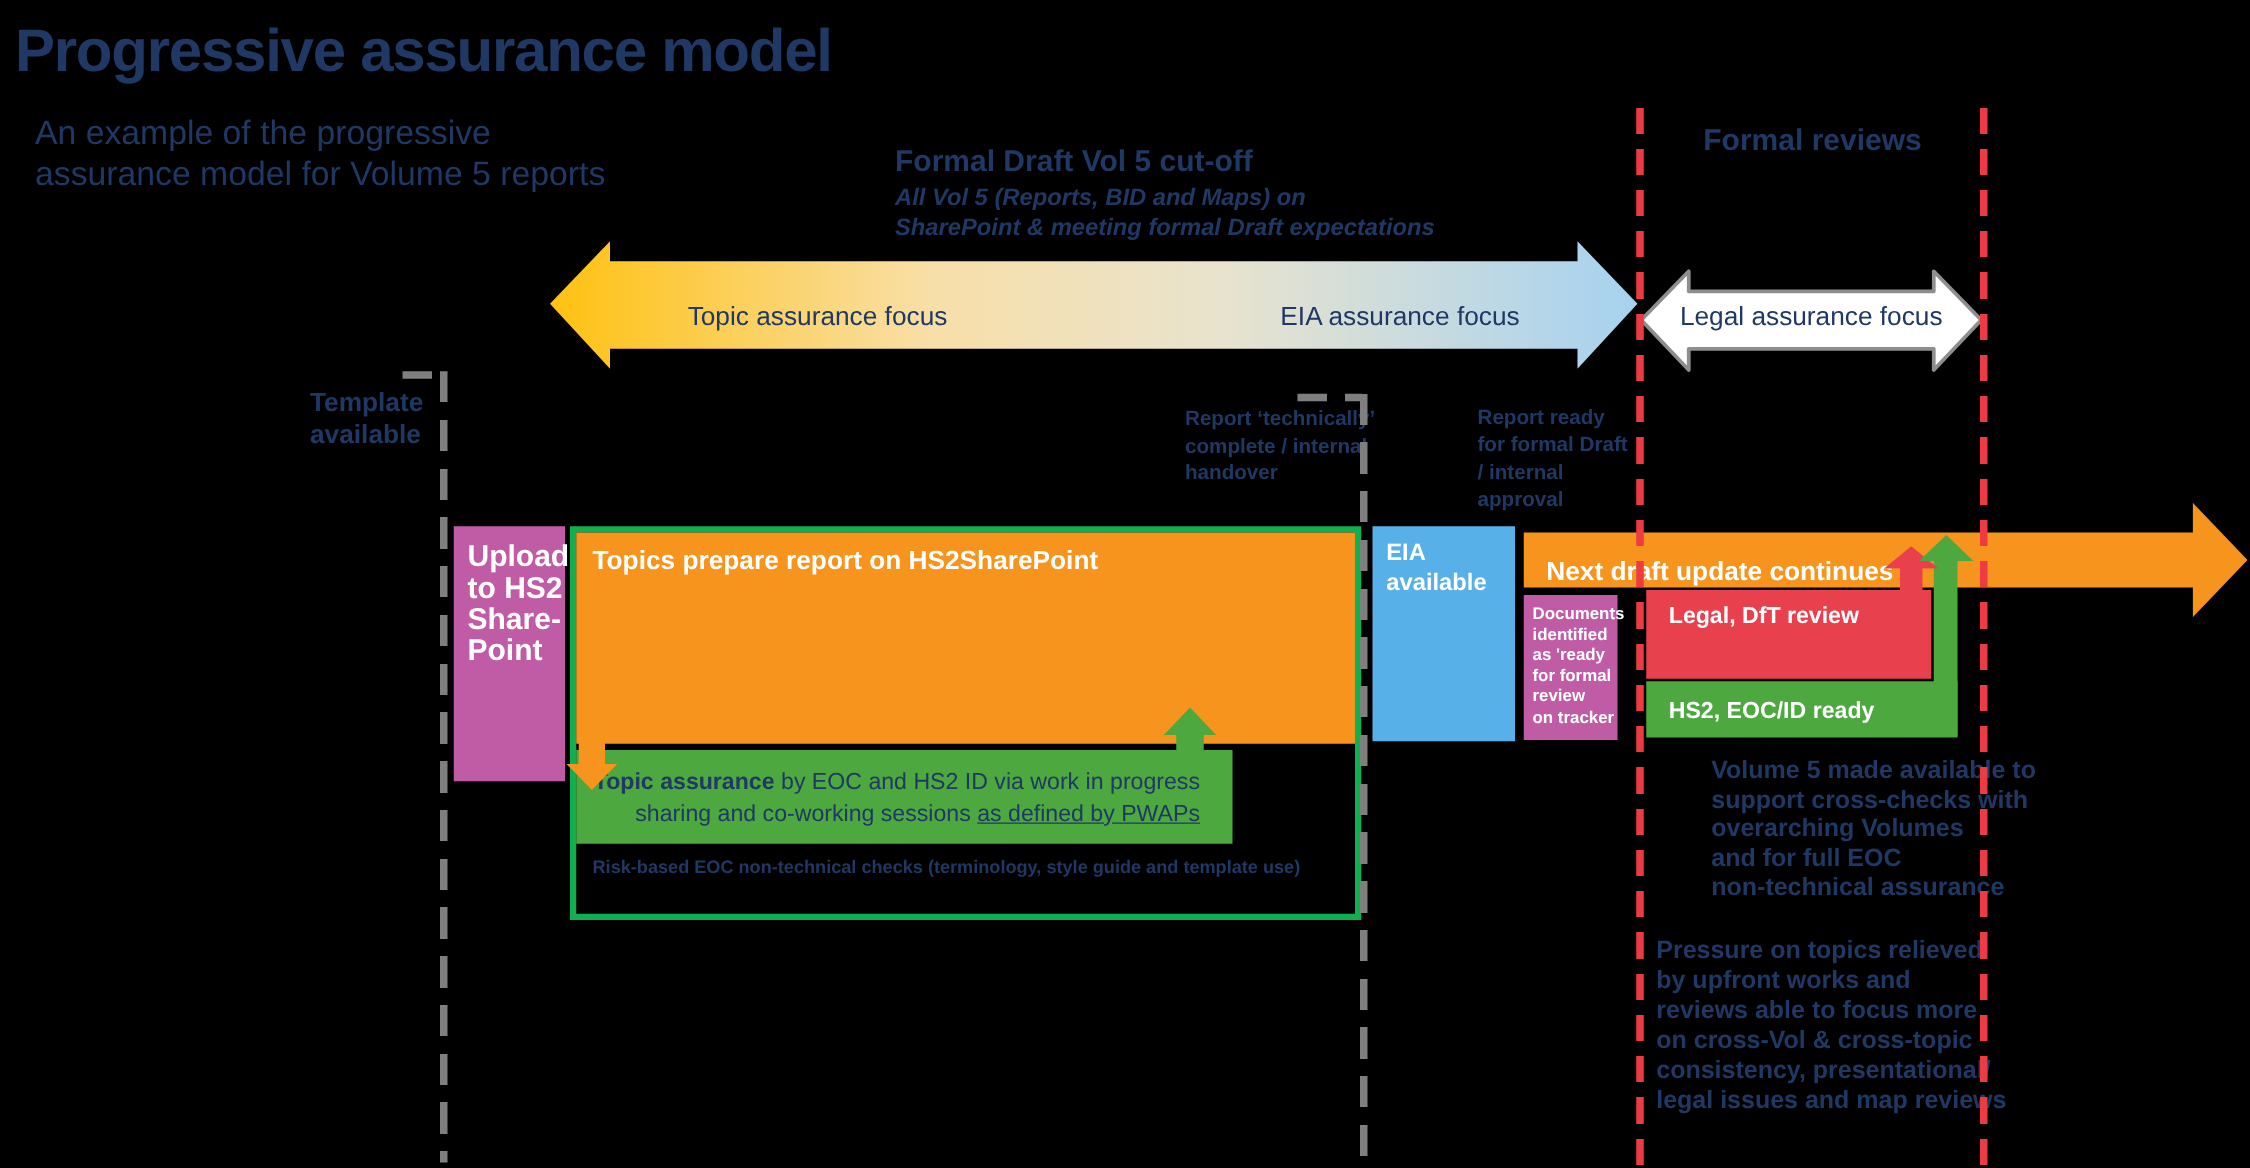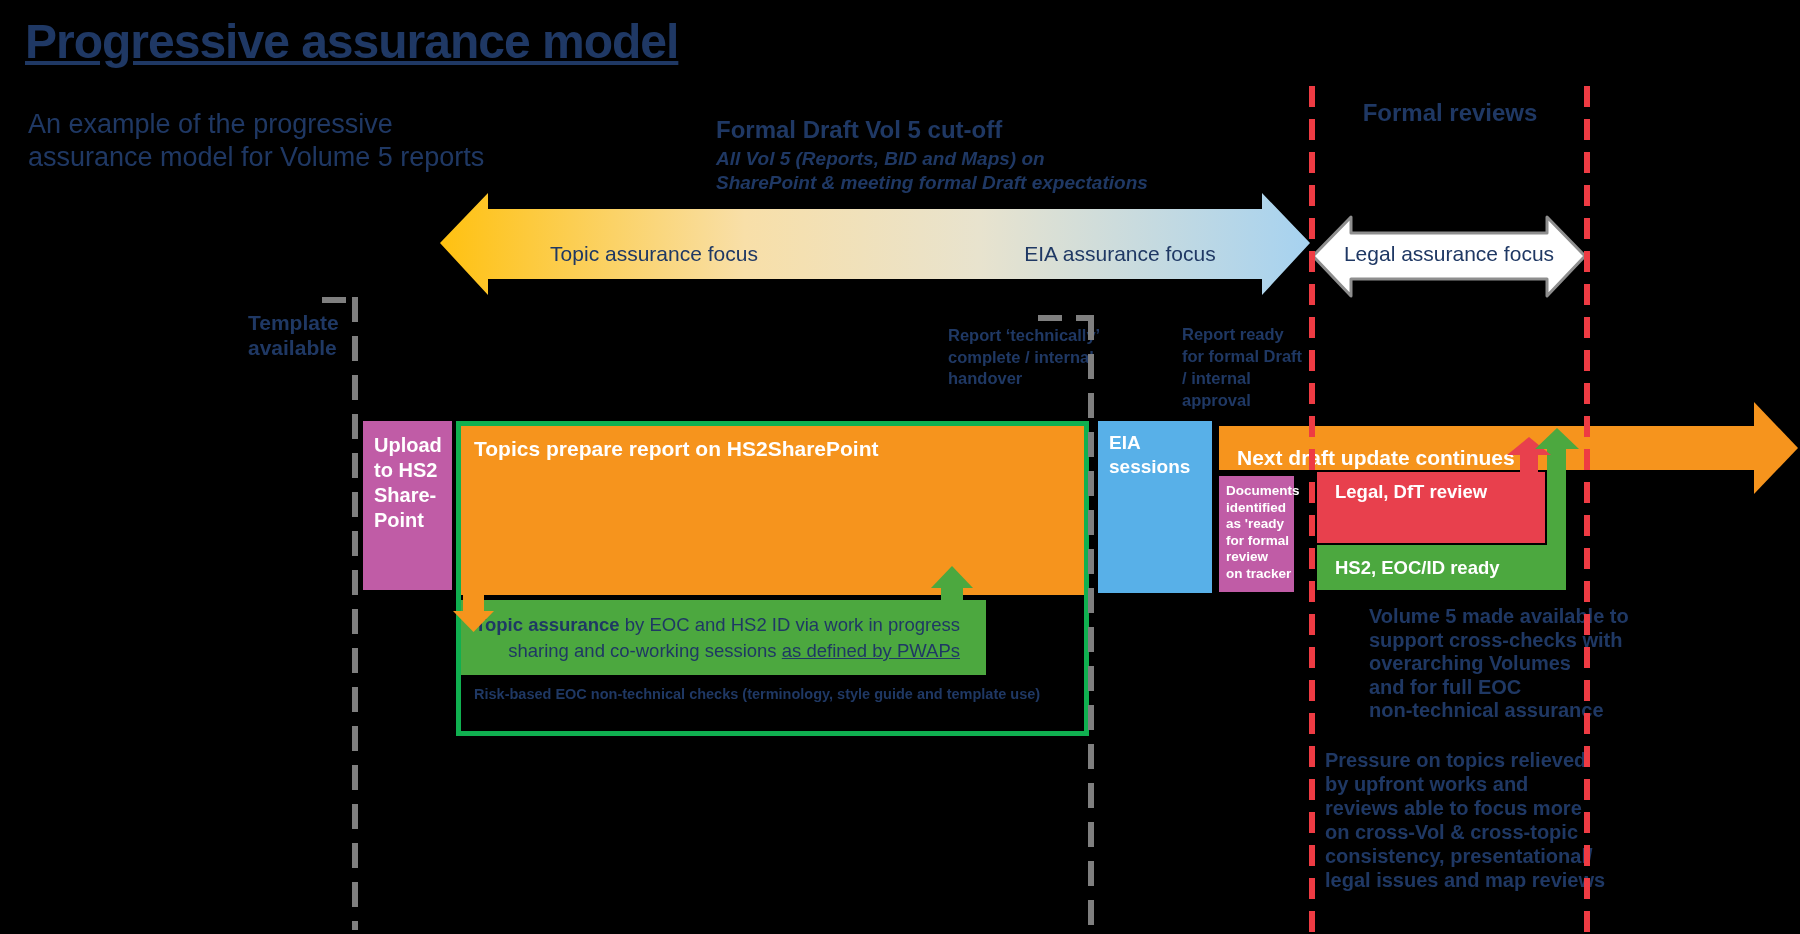--- a/index.html
+++ b/index.html
@@ -1,22 +1,22 @@
 <!DOCTYPE html>
 <html><head>
 <meta charset="utf-8">
 <style>
   html,body{margin:0;padding:0;background:#000;}
   #canvas{position:relative;width:1800px;height:934px;background:#000;overflow:hidden;
           font-family:"Liberation Sans",sans-serif;}
   .abs{position:absolute;}
   .navy{color:#1f3864;}
   
-  #main-title{left:25px;top:14px;font-size:48px;font-weight:700;letter-spacing:-1px;text-decoration:underline;}
-  #subtitle{left:28px;top:108px;font-size:27px;line-height:33px;font-weight:400;white-space:pre-line;}
+  #main-title{left:12px;top:14px;font-size:48px;font-weight:700;letter-spacing:-1px;}
+  #subtitle{left:28px;top:90px;font-size:27px;line-height:33px;font-weight:400;white-space:pre-line;}
   #cutoff-block{left:716px;top:84px;width:585px;text-align:left;margin-top:32px;}
   #cutoff-title{font-size:24px;font-weight:700;color:#1f3864;}
   #cutoff-sub{font-size:19px;font-weight:700;font-style:italic;line-height:24px;color:#1f3864;white-space:pre-line;margin-top:3px;}
   #formal-reviews{left:1312px;top:99px;width:276px;text-align:center;font-size:24px;font-weight:700;}
   
   #gradient-arrow-svg{left:430px;top:185px;}
   #legal-arrow-svg{left:1305px;top:210px;}
   .focus-label{top:242px;width:300px;text-align:center;font-size:21px;color:#1f3864;z-index:4;}
   #topic-focus-label{left:504px;}
   #eia-focus-label{left:970px;}
@@ -29,22 +29,22 @@
   #red-dash-2{left:1584px;top:86px;height:846px;}
   #gray-dash-1{left:352px;top:297px;height:633px;}
   #gray-dash-1-corner{left:322px;top:297px;width:34px;}
   #gray-dash-2{left:1088px;top:315px;height:617px;}
   #gray-dash-2-corner{left:1038px;top:315px;width:52px;}
   
   #template-label{left:248px;top:310px;font-size:21px;font-weight:700;line-height:25px;white-space:pre-line;}
   #tech-complete-label{left:948px;top:325px;font-size:16.5px;font-weight:700;line-height:21.5px;white-space:pre-line;}
   #report-ready-label{left:1182px;top:323px;font-size:16.5px;font-weight:700;line-height:22px;white-space:pre-line;}
   
-  #upload-box{left:363px;top:421px;width:89px;height:169px;background:#c05ca6;color:#fff;
-      font-size:20px;font-weight:700;line-height:25px;padding:12px 0 0 11px;box-sizing:border-box;white-space:pre-line;}
+  #upload-box{left:363px;top:421px;width:89px;height:204px;background:#c05ca6;color:#fff;
+      font-size:24px;font-weight:700;line-height:25px;padding:12px 0 0 11px;box-sizing:border-box;white-space:pre-line;}
   #assurance-frame{left:456px;top:421px;width:633px;height:315px;border:5px solid #10b050;box-sizing:border-box;}
   #topics-box{left:461px;top:426px;width:623px;height:169px;background:#f6941d;color:#fff;
       font-size:21px;font-weight:700;padding:11px 0 0 13px;box-sizing:border-box;}
   #topic-assurance-box{left:461px;top:600px;width:525px;height:75px;background:#4ca83f;box-sizing:border-box;
       padding:12px 26px 0 0;text-align:right;font-size:18.5px;line-height:26px;color:#1f3864;}
   .ta-bold{font-weight:700;}
   .ta-underline{text-decoration:underline;}
   #risk-note{left:474px;top:686px;width:600px;font-size:14.5px;font-weight:700;}
   #eia-box{left:1098px;top:421px;width:114px;height:172px;background:#58b0e8;color:#fff;
       font-size:19px;font-weight:700;line-height:24px;padding:10px 0 0 11px;box-sizing:border-box;white-space:pre-line;}
@@ -145,21 +145,21 @@
     <div><span>sharing and co-working sessions </span><span class="ta-underline">as defined by PWAPs</span></div>
   </div>
   <div class="abs navy" id="risk-note">Risk-based EOC non-technical checks (terminology, style guide and template  use)</div>
 
   <div class="arrow-part" id="orange-down-shaft"></div>
   <div class="arrow-part" id="orange-down-head"></div>
   <div class="arrow-part" id="green-up-head-frame"></div>
   <div class="arrow-part" id="green-up-shaft-frame"></div>
 
   <div class="abs" id="eia-box">EIA
-sessions</div>
+available</div>
 
   <div class="abs" id="next-draft-band">
     <span id="next-draft-label">Next draft update continues</span>
   </div>
   <div class="abs" id="next-draft-head"></div>
 
   <div class="abs" id="documents-box">Documents
 identified
 as 'ready
 for formal

